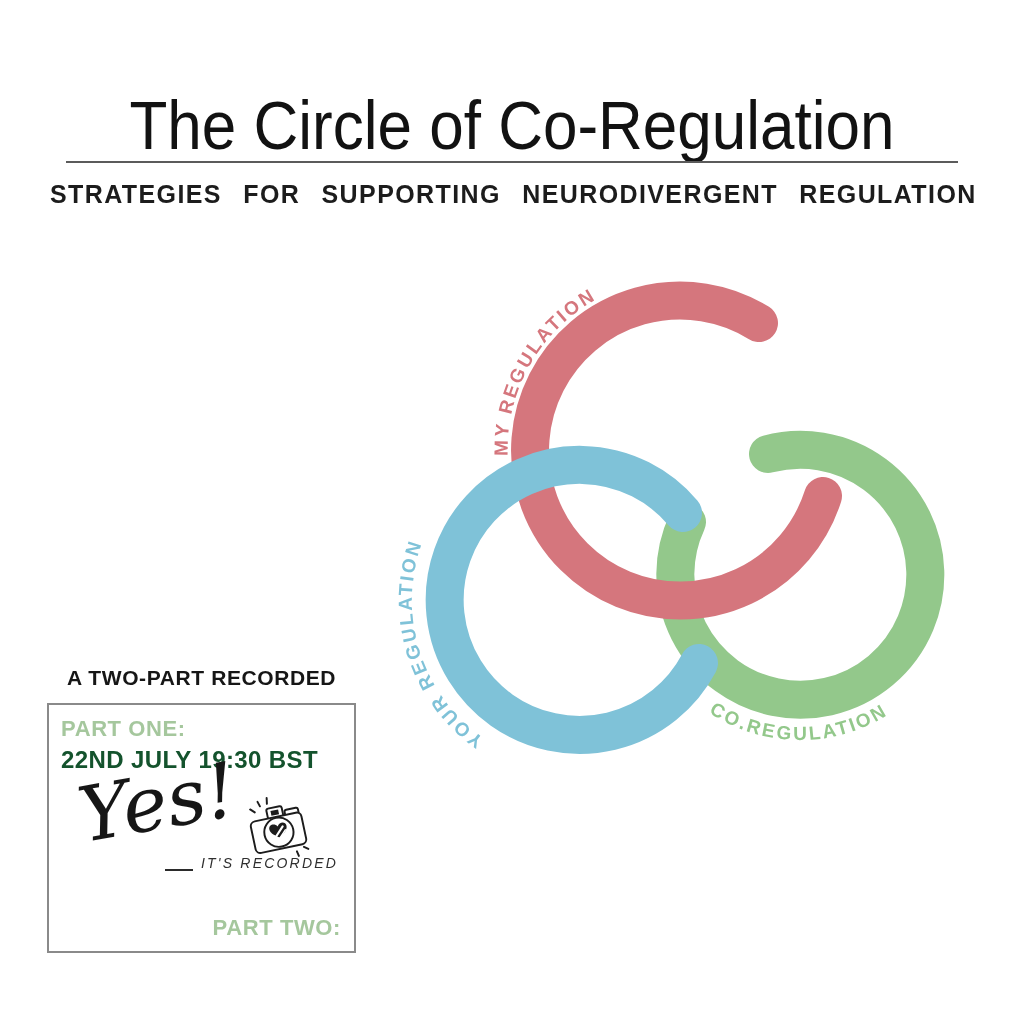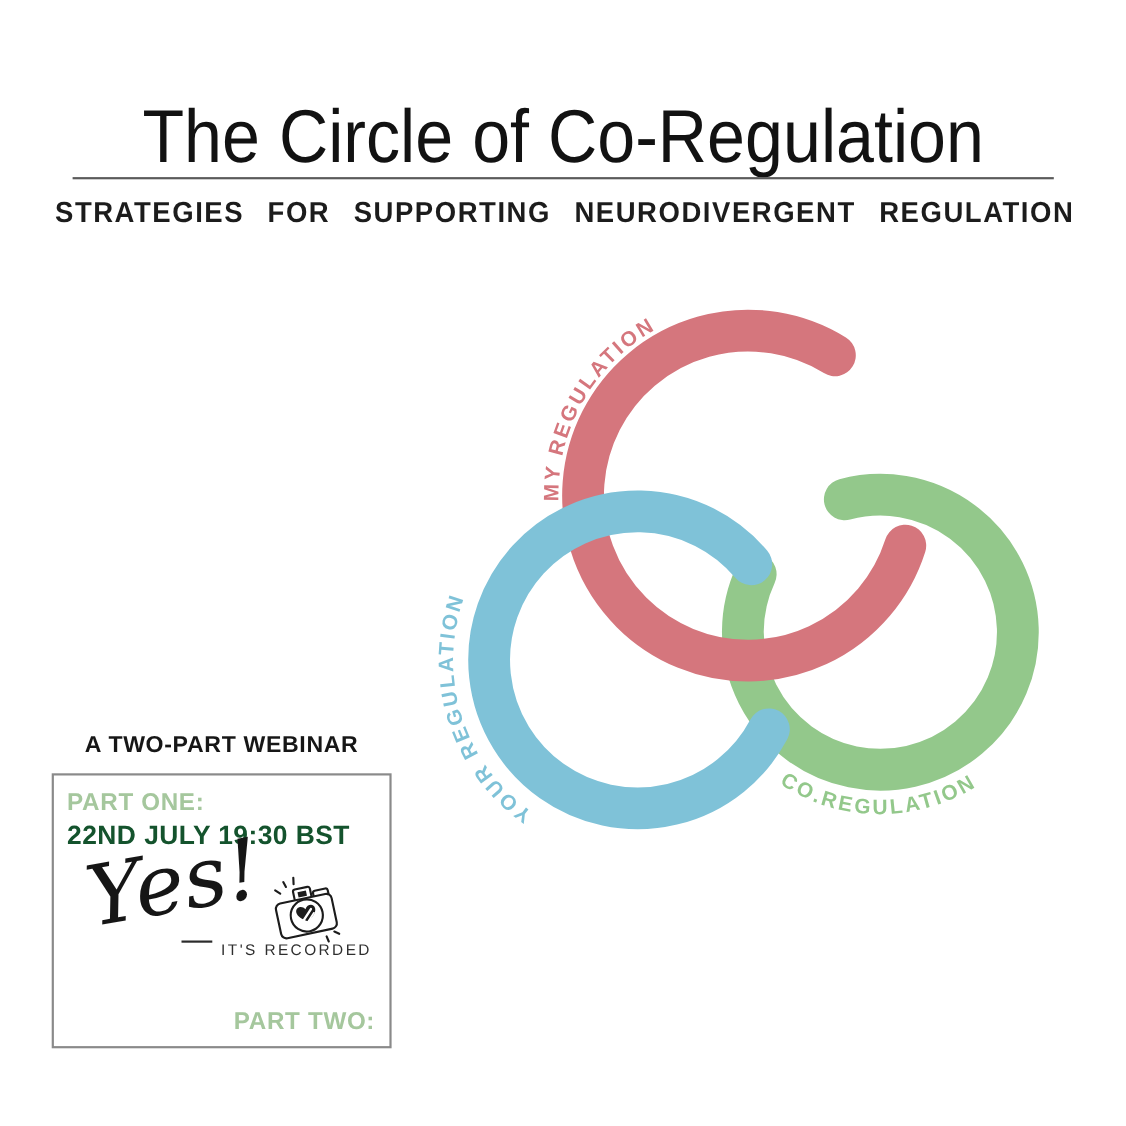--- a/index.html
+++ b/index.html
@@ -31,21 +31,21 @@
   .part-label.one{left:12px;top:11px;}
   .part-label.two{right:13px;top:210px;text-align:center;}
   .datetime{position:absolute;font-weight:bold;font-size:24px;letter-spacing:0.4px;color:#14532d;
             white-space:nowrap;}
   .datetime.one{left:12px;top:41px;}
   .datetime.two{left:16px;top:236px;}
   .yes-script{position:absolute;left:24px;top:74px;font-family:"DejaVu Serif",serif;
               font-style:italic;font-size:76px;color:#161616;transform:rotate(-10deg);
               transform-origin:left top;line-height:1;}
   .camera{position:absolute;left:192px;top:84px;width:78px;height:78px;}
-  .recorded-row{position:absolute;left:116px;top:150px;display:flex;align-items:flex-start;}
+  .recorded-row{position:absolute;left:116px;top:150px;display:flex;align-items:flex-end;font-style:italic;}
   .dash{display:inline-block;width:28px;border-top:2px solid #2b2b2b;margin-right:8px;}
   .recorded-note{font-size:14px;letter-spacing:2.2px;color:#2e2e2e;white-space:nowrap;}
 </style>
 </head>
 <body>
 
 <div class="poster">
 
   <h1 class="title">The Circle of Co-Regulation</h1>
   <div class="divider"></div>
@@ -68,21 +68,21 @@
       <textPath href="#arc-my" startOffset="3%">MY REGULATION</textPath>
     </text>
     <text class="curve-label" fill="#7fc2d8">
       <textPath href="#arc-your" startOffset="3%">YOUR REGULATION</textPath>
     </text>
     <text class="curve-label" fill="#93c88b">
       <textPath href="#arc-co" startOffset="2%">CO.REGULATION</textPath>
     </text>
   </svg>
 
-  <div class="webinar-heading">A TWO-PART WEBINAR</div>
+  <div class="webinar-heading">A TWO-PART RECORDED</div>
 
   <div class="schedule-card">
 
     <div class="part-label one" style="color:#a5c79d">PART ONE:</div>
     <div class="datetime one">22ND JULY 19:30 BST</div>
 
     <div class="yes-script">Yes!</div>
 
     <svg class="camera" viewBox="0 0 80 80" xmlns="http://www.w3.org/2000/svg">
       <g transform="rotate(-12 40 40)" fill="none" stroke="#1c1c1c" stroke-width="2" stroke-linecap="round">

